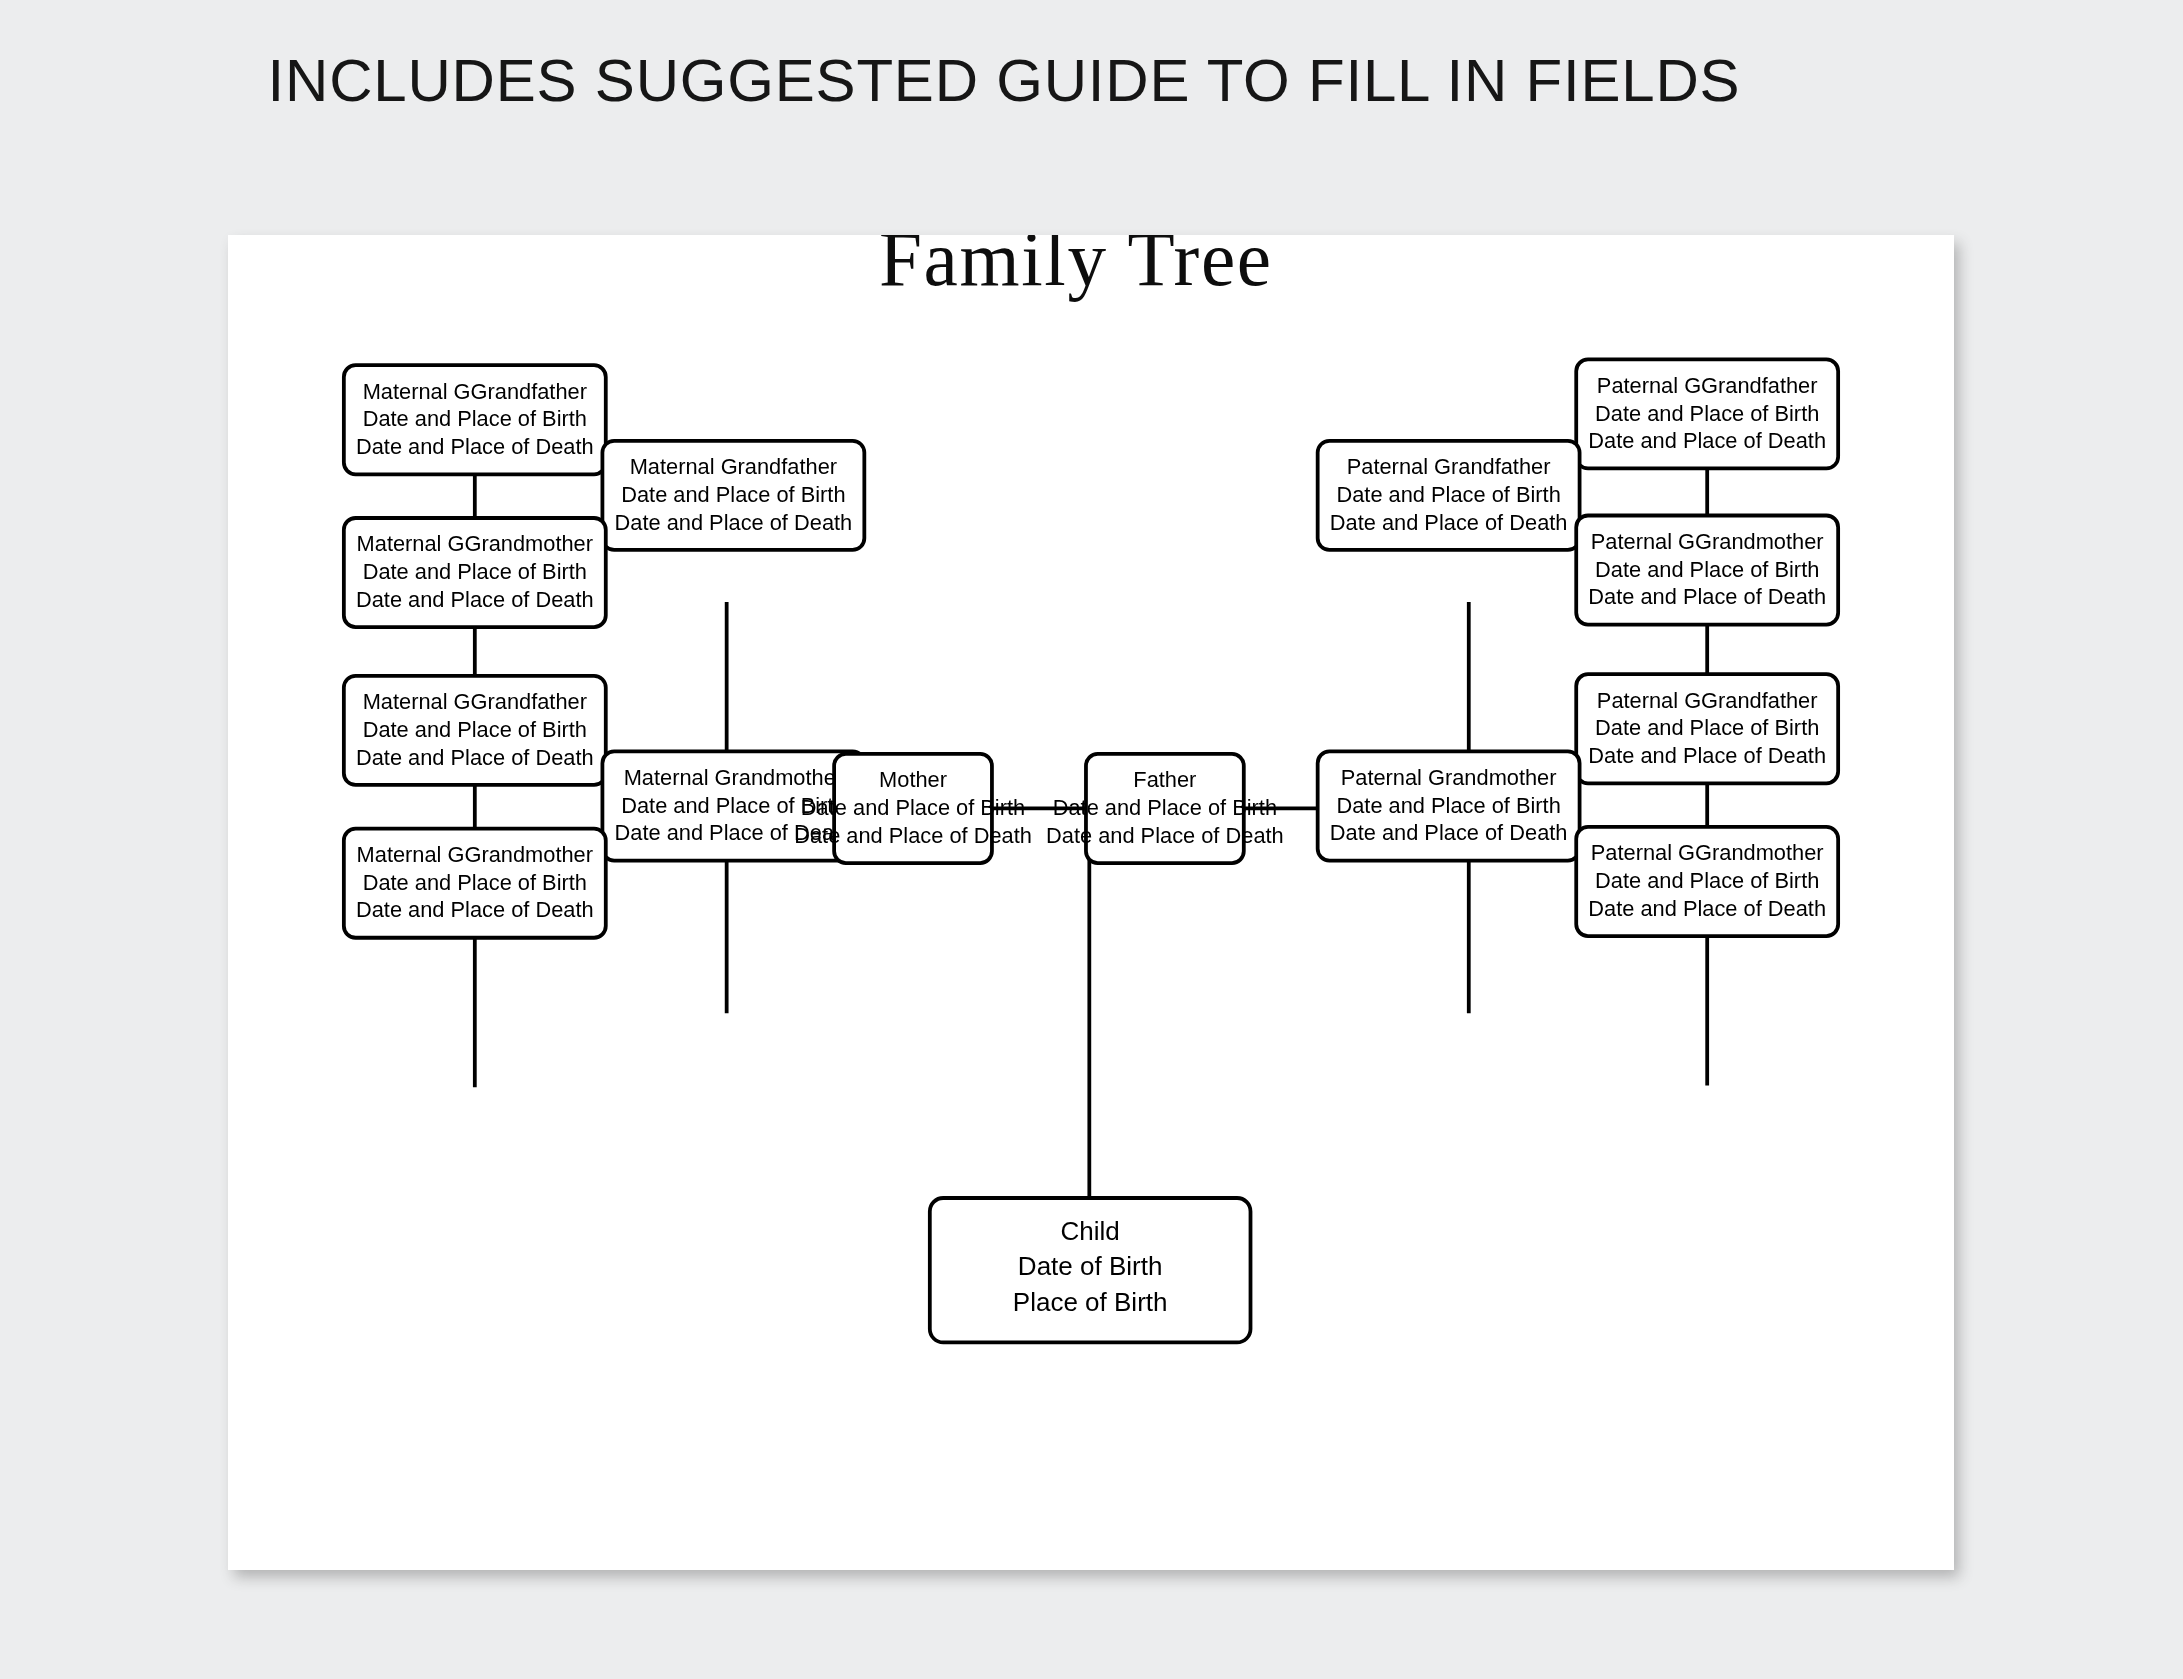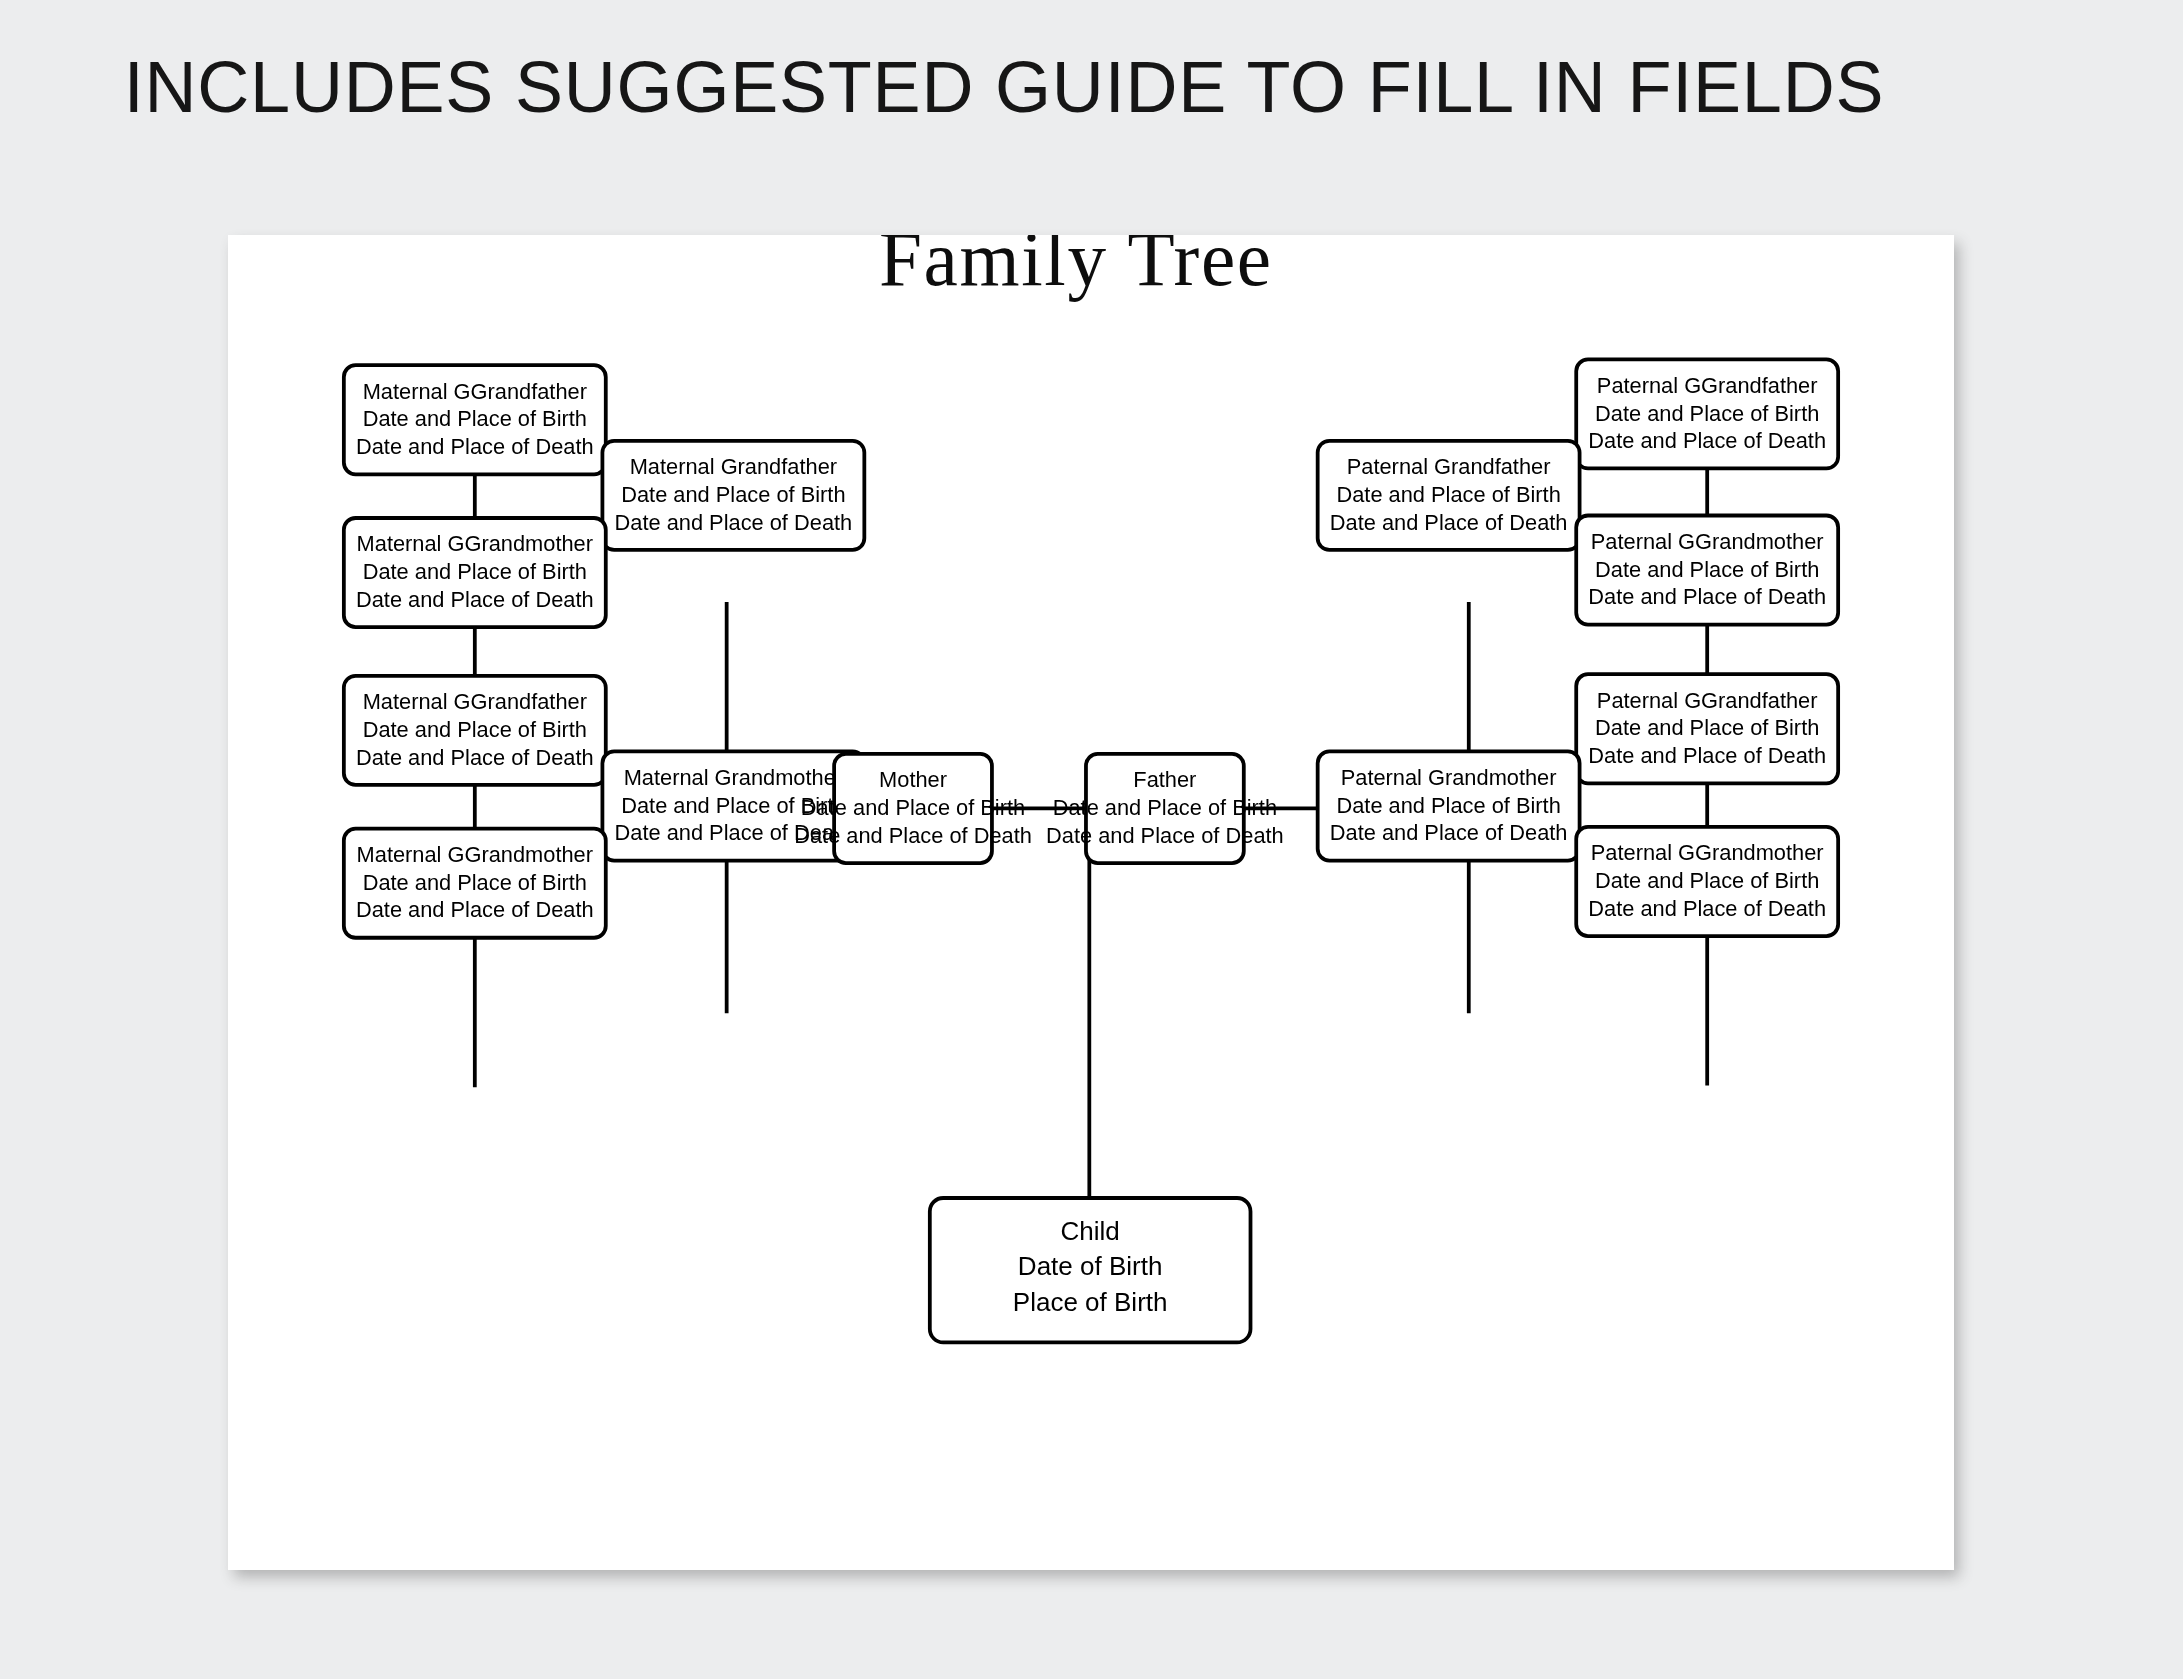--- a/index.html
+++ b/index.html
@@ -18,21 +18,21 @@
     width: 2183px;
     height: 1679px;
   }
   #banner-title {
     position: absolute;
     left: 0;
     top: 46px;
     width: 2008px;
     text-align: center;
     font-family: "Liberation Sans", sans-serif;
-    font-size: 72px;
+    font-size: 60px;
     font-weight: 400;
     letter-spacing: 0.8px;
     color: #161616;
     white-space: nowrap;
   }
   #paper-card {
     position: absolute;
     left: 228px;
     top: 235px;
     width: 1726px;

